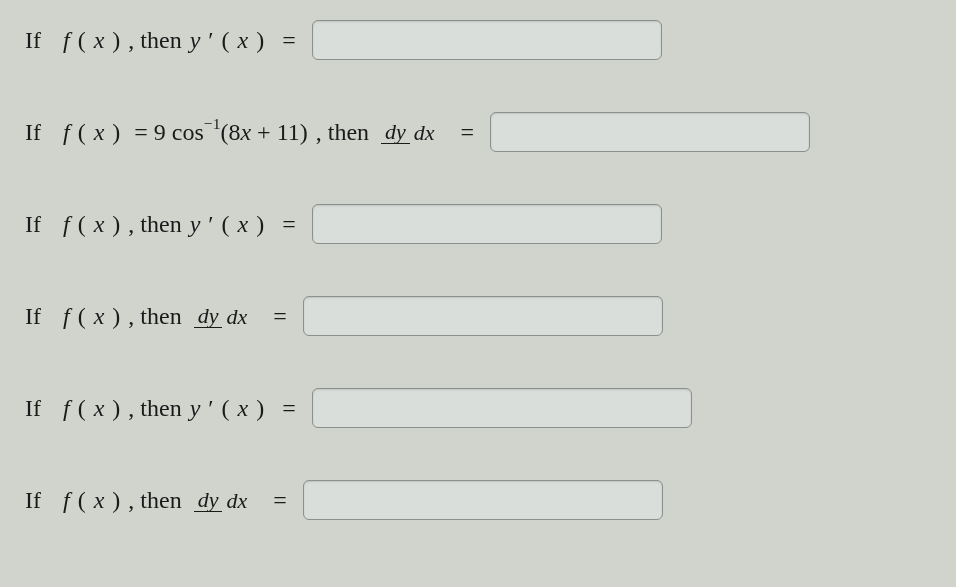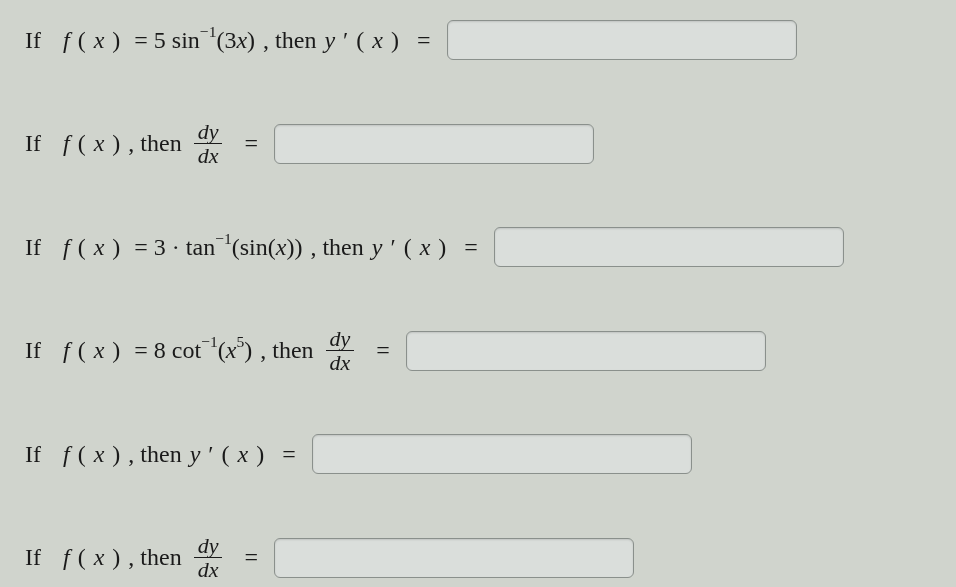--- a/index.html
+++ b/index.html
@@ -27,21 +27,21 @@
     .paren { font-style: normal; }
     .sup {
       font-size: 0.65em;
       vertical-align: super;
       line-height: 0;
       position: relative;
       top: -2px;
     }
     .fraction {
       display: inline-flex;
-      flex-direction: column;
+      align-items: center;
       vertical-align: middle;
       margin: 18px 4px;
       line-height: 1.05;
     }
     .fraction .num, .fraction .den {
       font-style: italic;
       font-size: 22px;
       padding: 0 4px;
     }
     .fraction .num {
@@ -67,59 +67,57 @@
     .w5 { width: 380px; }
     .w6 { width: 360px; }
   </style>
 </head>
 <body>
 
 <div class="problem-row">
   <div class="math-text">
     <span>If </span>&nbsp;
     <span class="fn">f</span><span class="paren">(</span><span class="fn">x</span><span class="paren">)</span>
-    <span>&nbsp;=&nbsp;5&nbsp;sin<span class="sup">−1</span><span class="paren">(</span>3<span class="fn">x</span><span class="paren">)</span></span>
     <span>, then </span>
     <span class="fn">y</span><span>′</span><span class="paren">(</span><span class="fn">x</span><span class="paren">)</span>
     <span class="eq">=</span>
   </div>
   <input type="text" class="answer-input w1" value="" style="">
 </div>
 
 <div class="problem-row">
   <div class="math-text">
     <span>If </span>&nbsp;
     <span class="fn">f</span><span class="paren">(</span><span class="fn">x</span><span class="paren">)</span>
+    <span>&nbsp;=&nbsp;9&nbsp;cos<span class="sup">−1</span><span class="paren">(</span>8<span class="fn">x</span>&nbsp;+&nbsp;11<span class="paren">)</span></span>
     <span>, then </span>
     <span class="fraction">
       <span class="num">dy</span>
       <span class="den">dx</span>
     </span>
     <span class="eq">=</span>
   </div>
   <input type="text" class="answer-input w2" value="" style="">
 </div>
 
 <div class="problem-row">
   <div class="math-text">
     <span>If </span>&nbsp;
     <span class="fn">f</span><span class="paren">(</span><span class="fn">x</span><span class="paren">)</span>
-    <span>&nbsp;=&nbsp;3&nbsp;·&nbsp;tan<span class="sup">−1</span><span class="paren">(</span>sin<span class="paren">(</span><span class="fn">x</span><span class="paren">))</span></span>
     <span>, then </span>
     <span class="fn">y</span><span>′</span><span class="paren">(</span><span class="fn">x</span><span class="paren">)</span>
     <span class="eq">=</span>
   </div>
   <input type="text" class="answer-input w3" value="" style="">
 </div>
 
 <div class="problem-row">
   <div class="math-text">
     <span>If </span>&nbsp;
     <span class="fn">f</span><span class="paren">(</span><span class="fn">x</span><span class="paren">)</span>
-    <span>&nbsp;=&nbsp;8&nbsp;cot<span class="sup">−1</span><span class="paren">(</span><span class="fn">x</span><span class="sup">5</span><span class="paren">)</span></span>
     <span>, then </span>
     <span class="fraction">
       <span class="num">dy</span>
       <span class="den">dx</span>
     </span>
     <span class="eq">=</span>
   </div>
   <input type="text" class="answer-input w4" value="" style="">
 </div>
 

